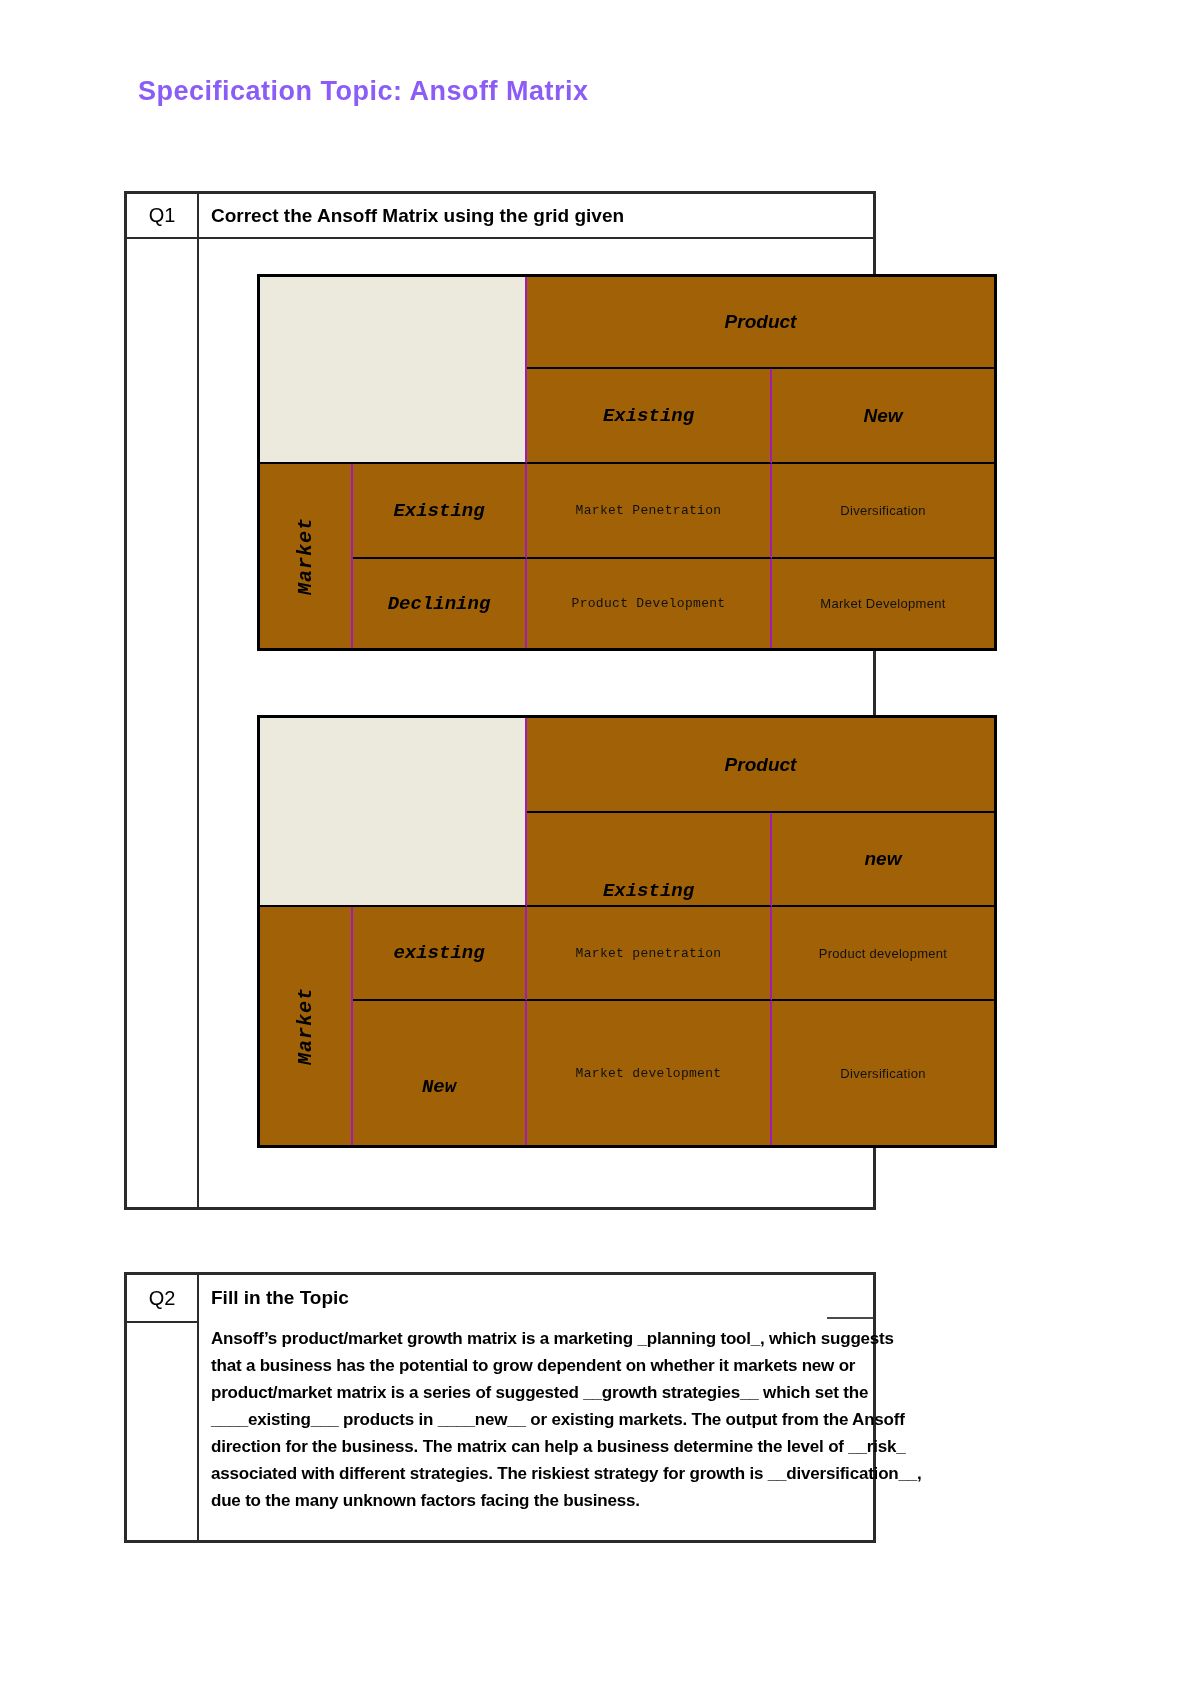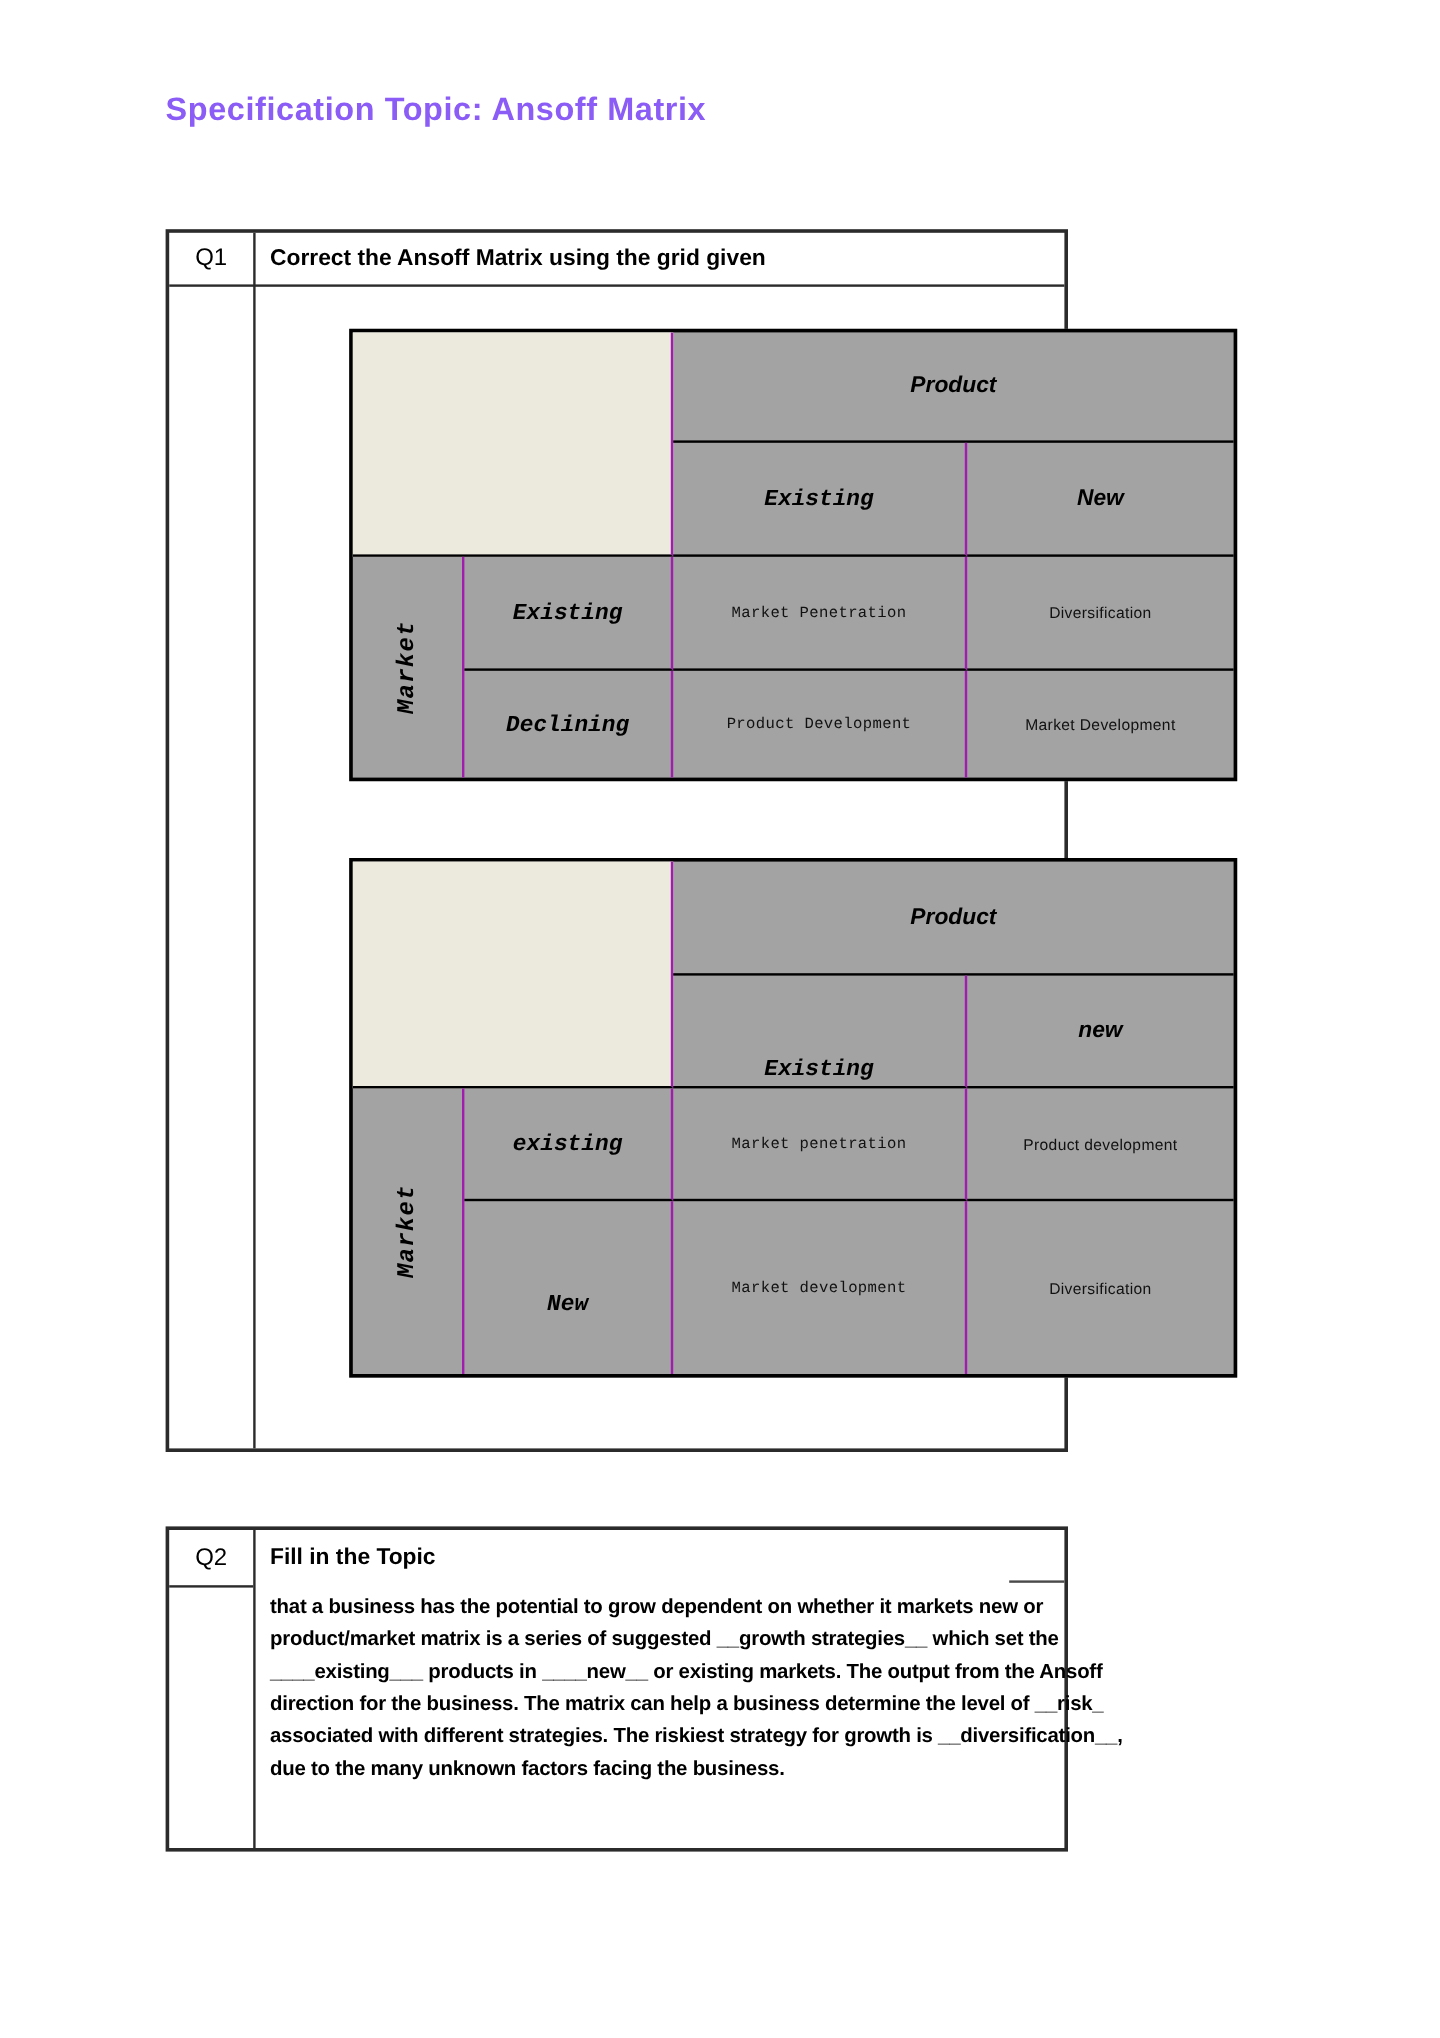--- a/index.html
+++ b/index.html
@@ -8,21 +8,21 @@
     position:relative; width:1200px; height:1698px; background:#ffffff;
     font-family:"Liberation Sans", sans-serif; color:#111;
   }
   .page-title {
     position:absolute; left:138px; top:76px;
     font-size:27px; font-weight:bold; letter-spacing:0.5px; color:#8b5cf6;
   }
 
   
   .qtable {
-    position:absolute; left:138px; width:752px;
+    position:absolute; left:124px; width:752px;
     border:3px solid #2b2b2b; background:#fff;
   }
   .q1 { top:191px; height:1019px; }
   .q2 { top:1272px; height:271px; }
 
   .label-divider { position:absolute; left:70px; top:0; bottom:0; width:2px; background:#2b2b2b; }
   .header-rule   { position:absolute; left:0; right:0; height:2px; background:#2b2b2b; }
   .q1 .header-rule { top:43px; }
   .q2 .header-rule { top:46px; width:70px; left:0; right:auto; }
 
@@ -37,21 +37,21 @@
     position:absolute; left:84px; top:0; font-weight:bold; font-size:19px; color:#000;
   }
   .q1 .q-heading { line-height:43px; }
   .q2 .q-heading { line-height:46px; }
 
   .stub-line { position:absolute; right:0; top:42px; width:46px; height:2px; background:#4a4a4a; }
 
   
   .matrix {
     position:absolute; left:130px; width:740px; display:grid;
-    border:3px solid #000; background:#a3a3a3;margin-left:20px;
+    border:3px solid #000; background:#a16207;
   }
   .m-top    { top:80px;  height:377px; grid-template-columns:93px 174px 245px 1fr; grid-template-rows:92px 95px 95px 1fr; }
   .m-bottom { top:521px; height:433px; grid-template-columns:93px 174px 245px 1fr; grid-template-rows:95px 94px 94px 1fr; }
 
   .mcell { display:flex; align-items:center; justify-content:center; overflow:hidden; }
   .br { border-right:2px solid #a21caf;font-family:Liberation Mono, monospace; }
   .bb { border-bottom:2px solid #000; }
 
   .corner  { grid-column:1/3; grid-row:1/3; background:#ece9dd; }
   .product { grid-column:3/5; grid-row:1; }
@@ -130,20 +130,21 @@
   </section>
 
   <section class="qtable q2">
     <div class="label-divider"></div>
     <div class="header-rule"></div>
     <div class="stub-line"></div>
     <div class="q-label">Q2</div>
     <div class="q-heading">Fill in the Topic</div>
 
     <div class="q2-body">
+      <div class="line">Ansoff’s product/market growth matrix is a marketing _planning tool_, which suggests</div>
       <div class="line">that a business has the potential to grow dependent on whether it markets new or</div>
       <div class="line">product/market matrix is a series of suggested __growth strategies__ which set the</div>
       <div class="line">____existing___ products in ____new__ or existing markets. The output from the Ansoff</div>
       <div class="line">direction for the business. The matrix can help a business determine the level of __risk_</div>
       <div class="line">associated with different strategies. The riskiest strategy for growth is __diversification__,</div>
       <div class="line">due to the many unknown factors facing the business.</div>
     </div>
   </section>
 
 </div>

